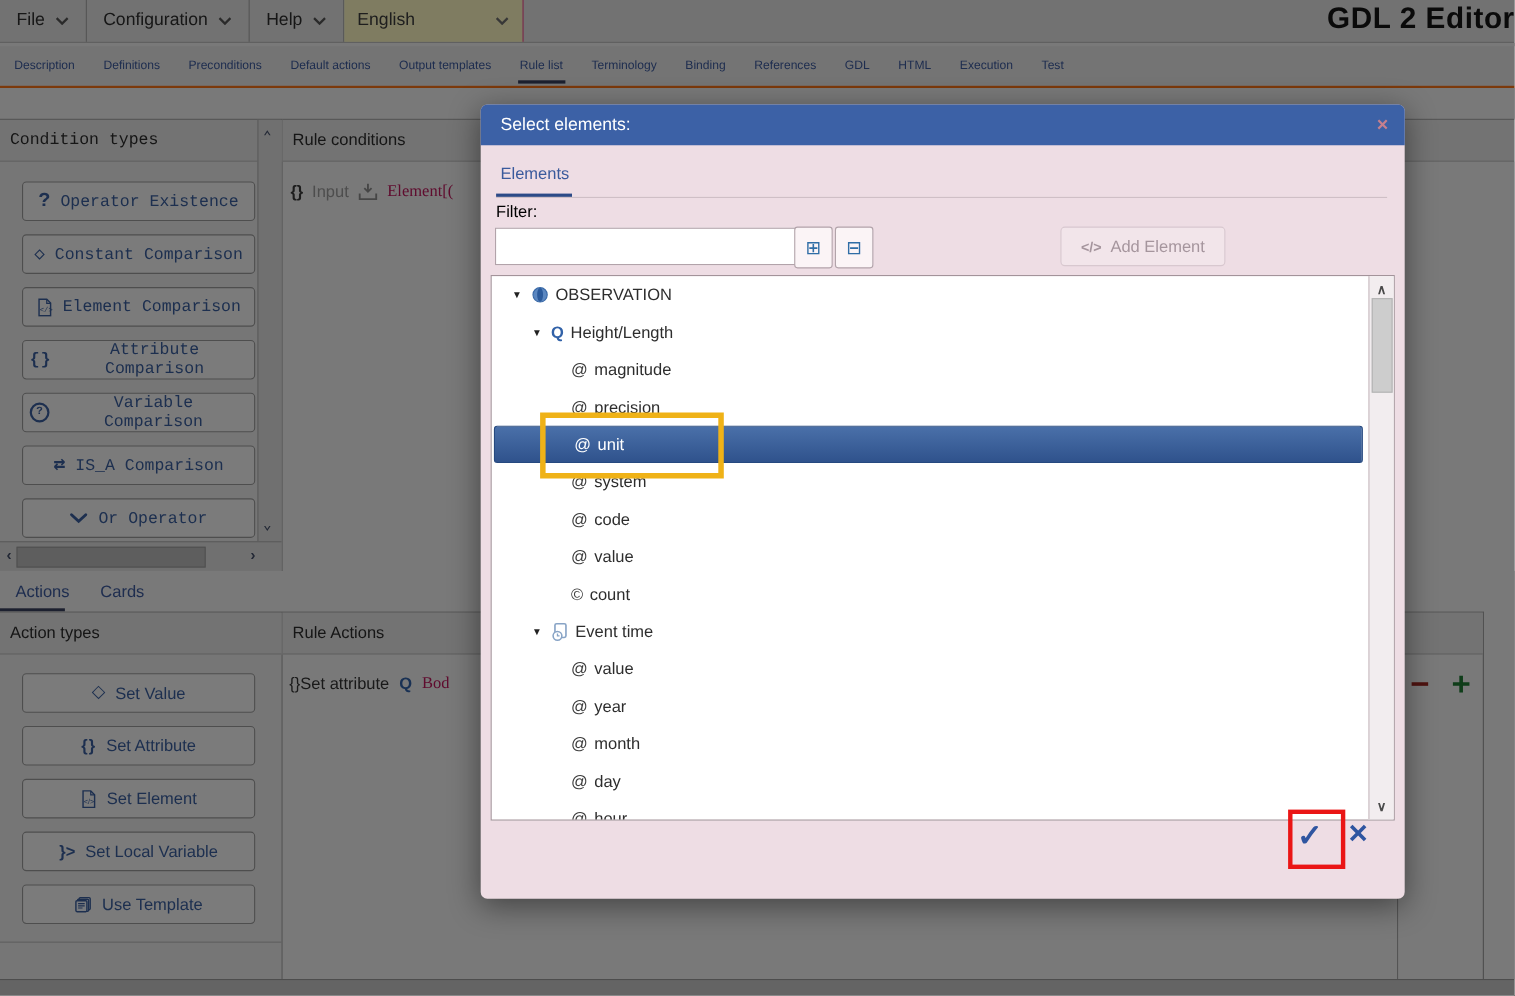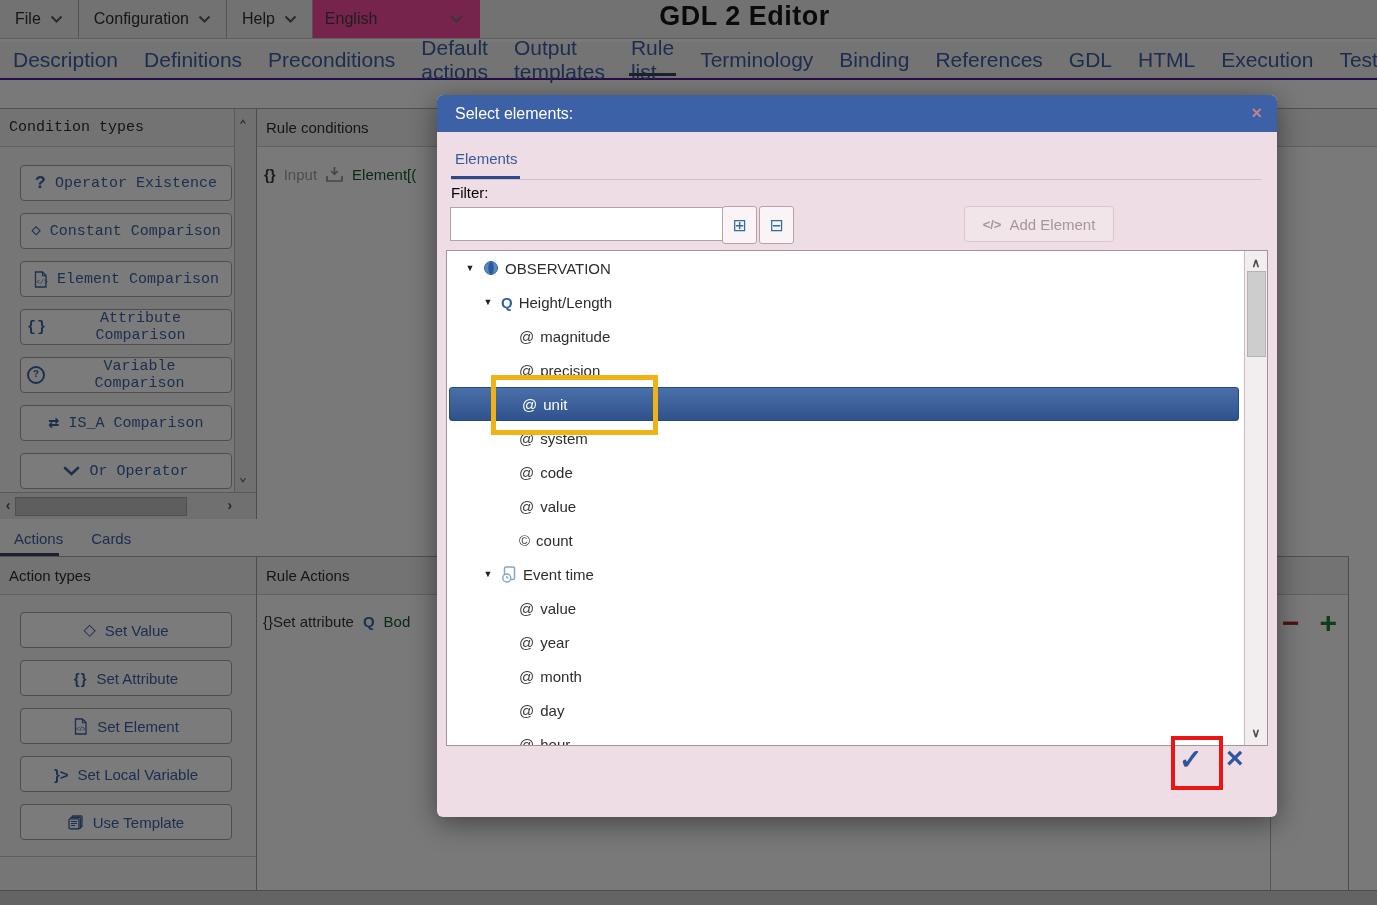--- a/index.html
+++ b/index.html
@@ -4,25 +4,25 @@
 <style>
   html,body{margin:0;padding:0;background:#555;}
   #app{position:relative;width:1377px;height:905px;overflow:hidden;background:#f2f2f2;
        font-family:"Liberation Sans",sans-serif;-webkit-font-smoothing:antialiased;}
   
   .menubar{position:absolute;left:0;top:0;width:100%;height:38px;background:#e4e4e4;
            border-bottom:1px solid #bdbdbd;display:flex;align-items:stretch;}
   .menu-item{display:flex;align-items:center;gap:9px;padding:0 15px;border-right:1px solid #a9a9a9;
              font-size:16px;color:#2e2e2e;cursor:default;}
   .lang-select{display:flex;align-items:center;justify-content:space-between;width:138px;
-               padding:0 12px;border-right:5px solid #ec4899;background:#ec4899;color:#3d3d3d;font-size:16px;}
-  .app-title{position:absolute;left:112px;right:0;top:1px;text-align:center;font-size:27px;
+               padding:0 12px;border-right:1px solid #ec4899;background:#fef9c3;color:#3d3d3d;font-size:16px;}
+  .app-title{position:absolute;left:112px;right:0;top:1px;text-align:right;font-size:27px;
              font-weight:bold;color:#141414;letter-spacing:.5px;}
   .tabbar{position:absolute;left:0;top:42px;width:100%;height:36px;background:#e9e9e9;
-          border-bottom:2px solid #4c1d95;display:flex;font-size:21px;}
+          border-bottom:2px solid #f97316;display:flex;font-size:11px;}
   .tab{display:flex;align-items:center;padding:0 13px;color:#3c5a9e;position:relative;cursor:default;}
   .tab.active::after{content:"";position:absolute;left:11px;right:11px;bottom:2px;height:3px;background:#39415f;}
   .rule-title{position:absolute;left:0;right:0;top:83px;text-align:center;font-size:15px;
               font-weight:bold;color:#b33a45;}
   .panel{position:absolute;background:#ededed;border-top:1px solid #a3a3a3;}
   #left-top{left:0;top:108px;width:256px;height:410px;border-right:1px solid #9a9a9a;font-family:Liberation Mono, monospace;}
   #left-bottom{left:0;top:556px;width:256px;height:334px;border-right:1px solid #9a9a9a;}
   #mid-top{left:257px;top:108px;width:1120px;height:410px;background:#f3f3f3;}
   #mid-bottom{left:257px;top:556px;width:1091px;height:334px;background:#f3f3f3;border-right:1px solid #9a9a9a;}
   .panel-header{height:37px;line-height:37px;padding-left:9px;font-size:15px;color:#2c2c2c;
@@ -32,21 +32,21 @@
   .type-btn{height:36px;background:#f6f6f6;border:1px solid #9c9c9c;border-radius:4px;color:#3a5f9f;
             font-size:15px;display:flex;align-items:center;justify-content:center;gap:9px;
             font-family:inherit;cursor:pointer;}
   .vscroll{position:absolute;right:0;top:0;width:21px;height:calc(100% - 26px);
            border-left:1px solid #b3b3b3;background:#e1e1e1;}
   .hscroll{position:absolute;left:0;bottom:0;width:100%;height:26px;border-top:1px solid #b3b3b3;background:#e1e1e1;}
   .sb-arrow{position:absolute;color:#46516b;font-weight:bold;}
   .hthumb{position:absolute;left:15px;top:4px;width:170px;height:17px;background:#bdbdbd;border:1px solid #9e9e9e;}
   .rc-row{position:absolute;left:7px;top:57px;display:flex;align-items:center;gap:8px;font-size:15px;}
   .ra-row{position:absolute;left:6px;top:56px;display:flex;align-items:center;gap:9px;font-size:15px;}
-  .txt-dark{color:#3a3a3a;font-weight:bold;} .txt-gray{color:#9a9a9a;} .txt-link{color:#14532d;}
+  .txt-dark{color:#3a3a3a;font-weight:bold;} .txt-gray{color:#9a9a9a;} .txt-link{color:#be185d;font-family:Liberation Serif, serif;}
   #actions-tabs{position:absolute;left:0;top:520px;height:36px;display:flex;font-size:15px;text-align:right;}
   .sub-tab{display:flex;align-items:center;padding:0 14px;color:#3c5a9e;position:relative;}
   .sub-tab.active::after{content:"";position:absolute;left:0;right:18px;bottom:0;height:3px;background:#39415f;}
   .pm-col{position:absolute;right:0;top:37px;bottom:0;width:77px;border-left:1px solid #a8a8a8;
           display:flex;justify-content:center;gap:20px;padding-top:14px;}
   .minus-g{color:#9c2620;font-size:30px;font-weight:bold;line-height:1;}
   .plus-g{color:#1e7a32;font-size:30px;font-weight:bold;line-height:1;}
   .inner-hr{position:absolute;left:0;right:0;border-top:1px solid #bcbcbc;}
   #bottombar{position:absolute;left:0;top:890px;width:100%;height:15px;background:#c9c9c9;border-top:1px solid #9a9a9a;}
   #dim{position:absolute;inset:0;background:rgba(0,0,0,.5);z-index:10;}

